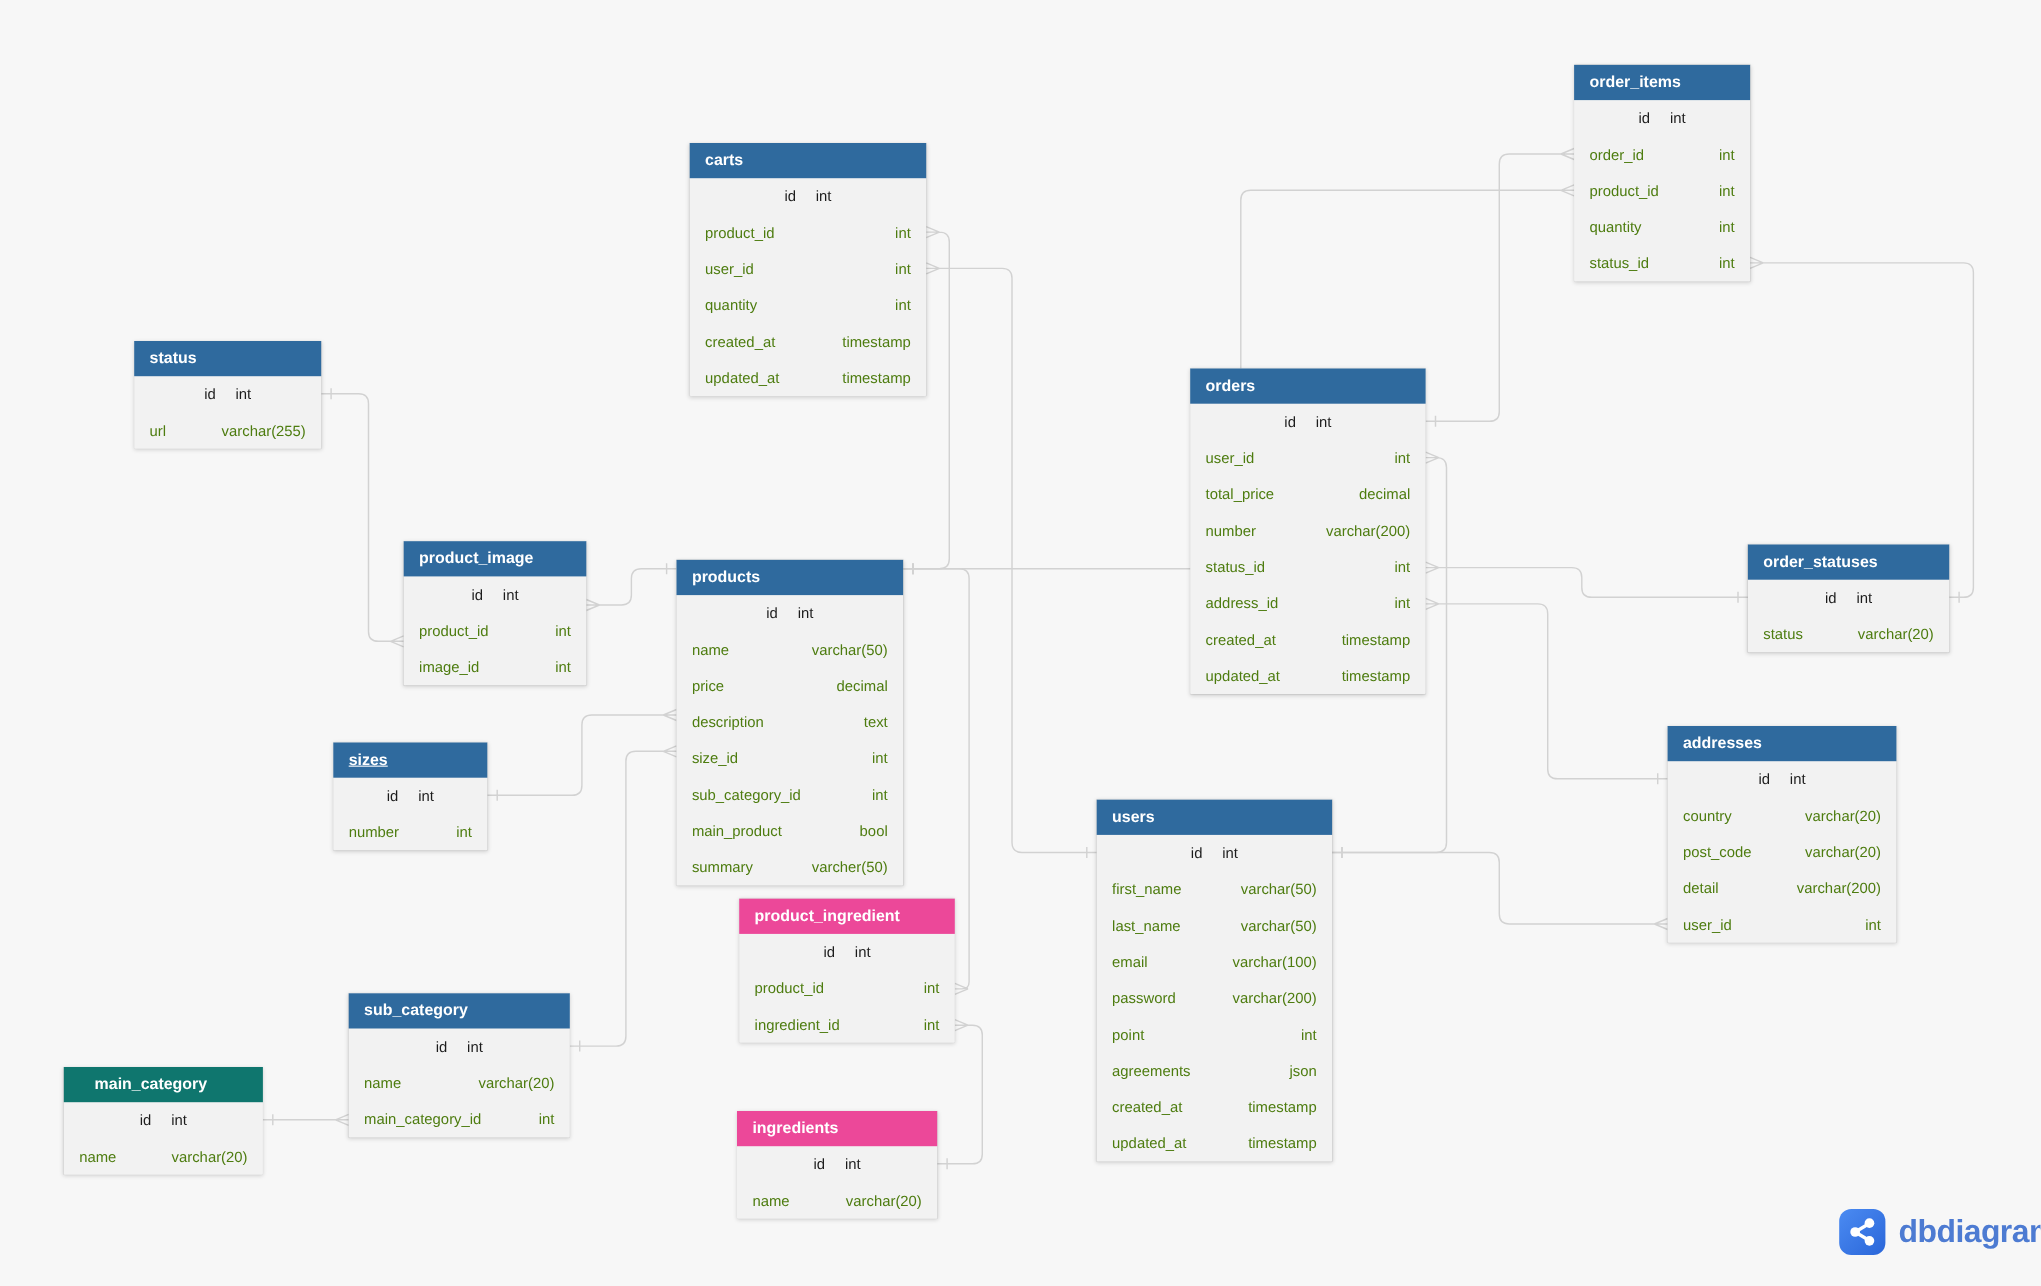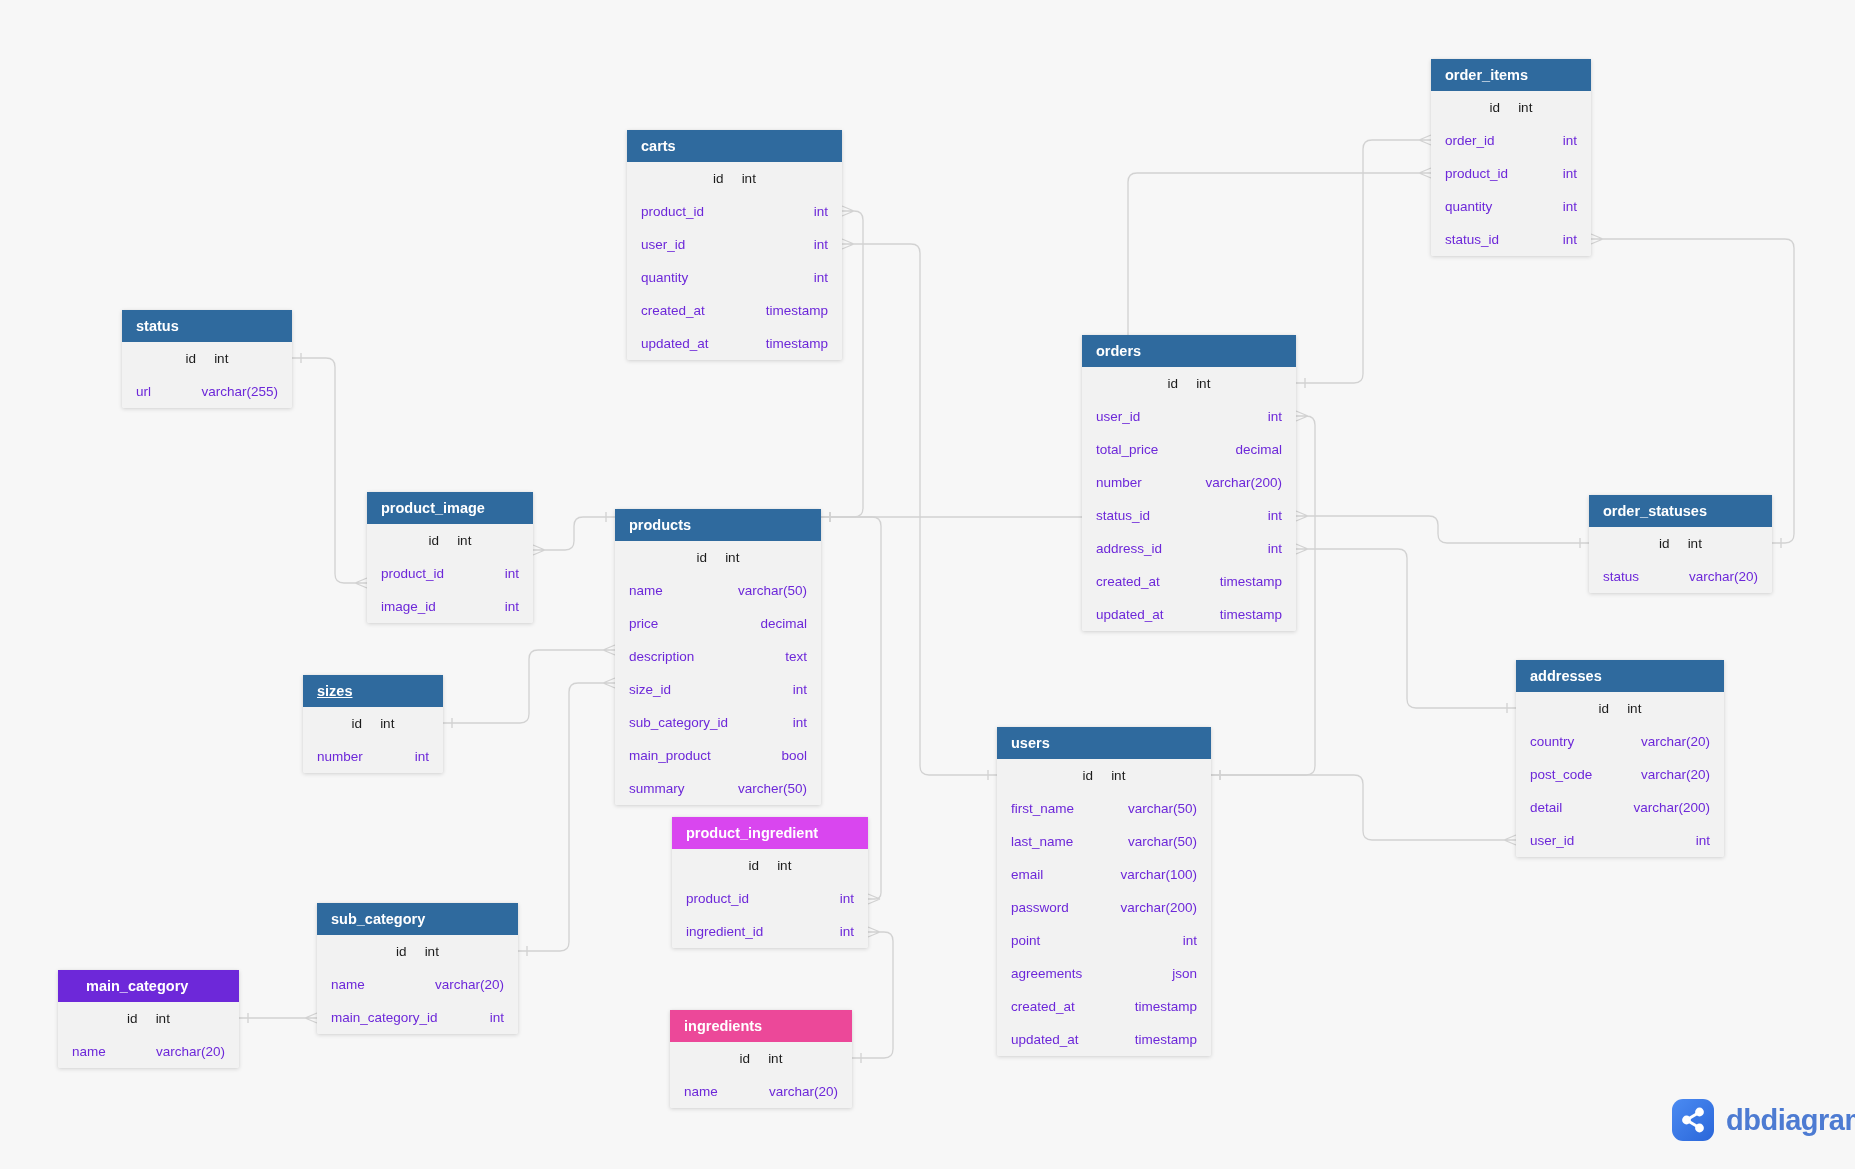--- a/index.html
+++ b/index.html
@@ -27,21 +27,21 @@
     font-size:14.5px;
     font-weight:bold;
     box-sizing:border-box;
   }
   .field-row{
     height:33px;
     display:flex;align-items:center;justify-content:space-between;
     padding:0 14px;
     box-sizing:border-box;
     font-size:13.5px;
-    color:#6d28d9;
+    color:#4d7c0f;
   }
   .field-row .f-type{margin-left:18px;white-space:nowrap;}
   .field-row.pk{color:#1c1c1c;font-weight:normal;justify-content:center;}
   #logo{
     position:absolute;left:1671px;top:1098px;z-index:3;
     display:flex;align-items:center;gap:11px;
     cursor:pointer;
   }
   #logo .logo-text{
     font-size:29px;font-weight:600;letter-spacing:-0.5px;
@@ -315,21 +315,21 @@
         <div class="field-row">
           <span class="f-name">created_at</span>
           <span class="f-type">timestamp</span>
         </div>
         <div class="field-row">
           <span class="f-name">updated_at</span>
           <span class="f-type">timestamp</span>
         </div>
       </div>
       <div class="table-card" style="left: 672px; top: 817px; width: 196px; background: rgb(242, 242, 242);">
-        <div class="table-header" style="background: #d946ef; align-items: center;">
+        <div class="table-header" style="background: #ec4899; align-items: center;">
           <span>product_ingredient</span>
         </div>
         <div class="field-row pk" style="color: rgb(28, 28, 28);">
           <span class="f-name">id</span>
           <span class="f-type">int</span>
         </div>
         <div class="field-row">
           <span class="f-name">product_id</span>
           <span class="f-type">int</span>
         </div>
@@ -349,21 +349,21 @@
         <div class="field-row">
           <span class="f-name">name</span>
           <span class="f-type">varchar(20)</span>
         </div>
         <div class="field-row">
           <span class="f-name">main_category_id</span>
           <span class="f-type">int</span>
         </div>
       </div>
       <div class="table-card" style="left: 58px; top: 970px; width: 181px; background: rgb(242, 242, 242);">
-        <div class="table-header" style="background: #6d28d9; padding-left: 28px;">
+        <div class="table-header" style="background: #0f766e; padding-left: 28px;">
           <span>main_category</span>
         </div>
         <div class="field-row pk" style="color: rgb(28, 28, 28);">
           <span class="f-name">id</span>
           <span class="f-type">int</span>
         </div>
         <div class="field-row">
           <span class="f-name">name</span>
           <span class="f-type">varchar(20)</span>
         </div>

